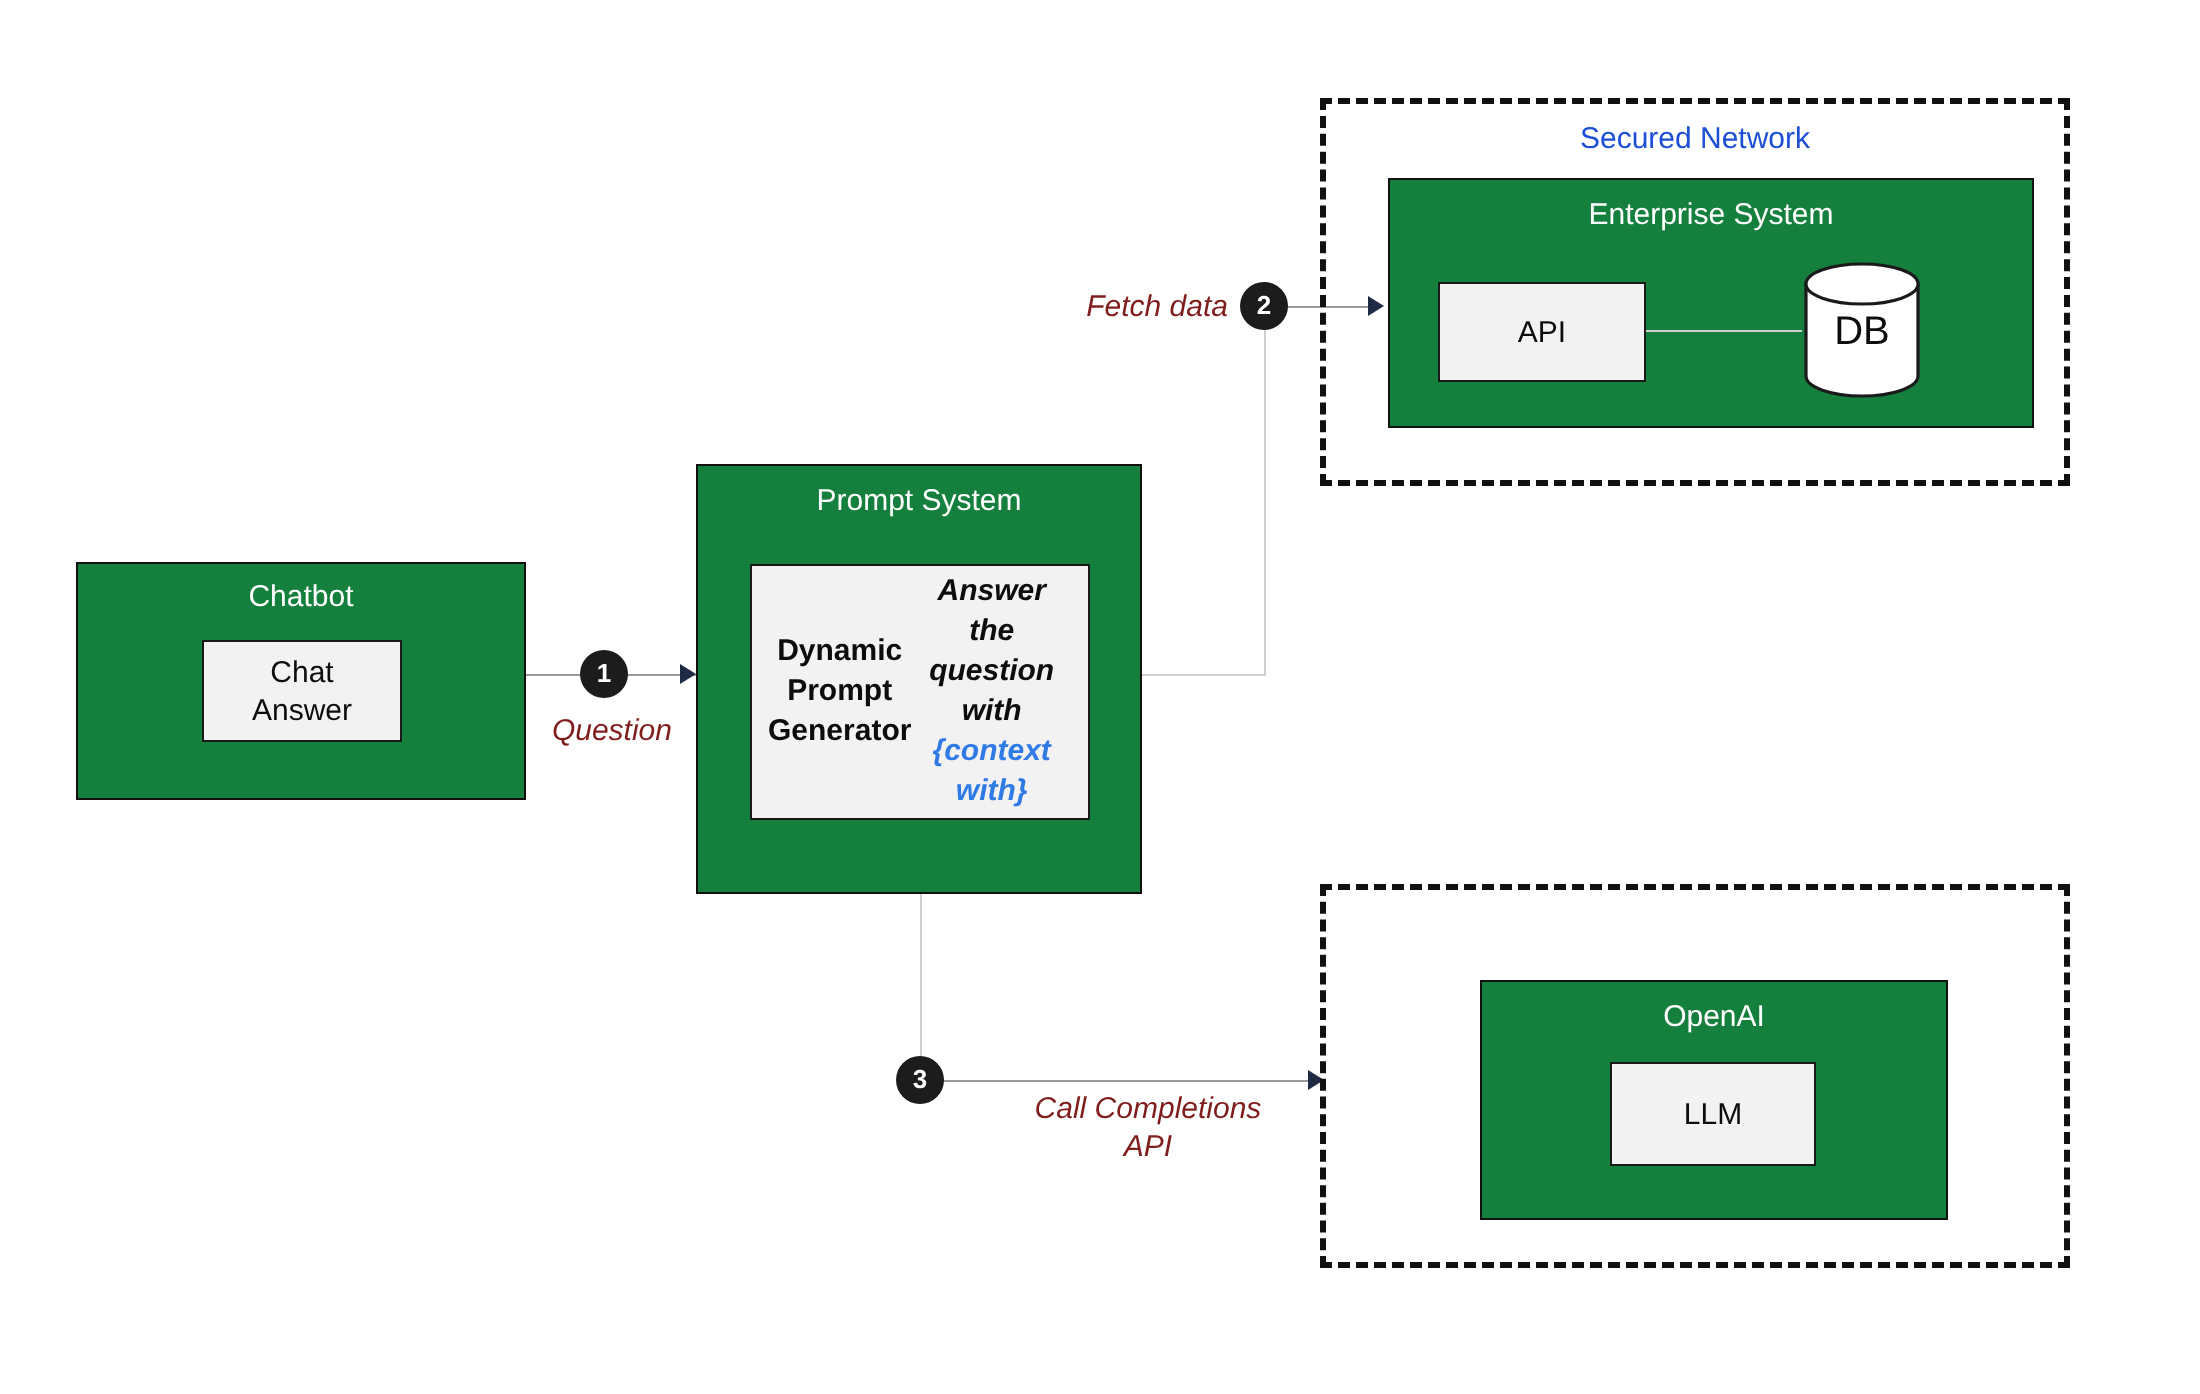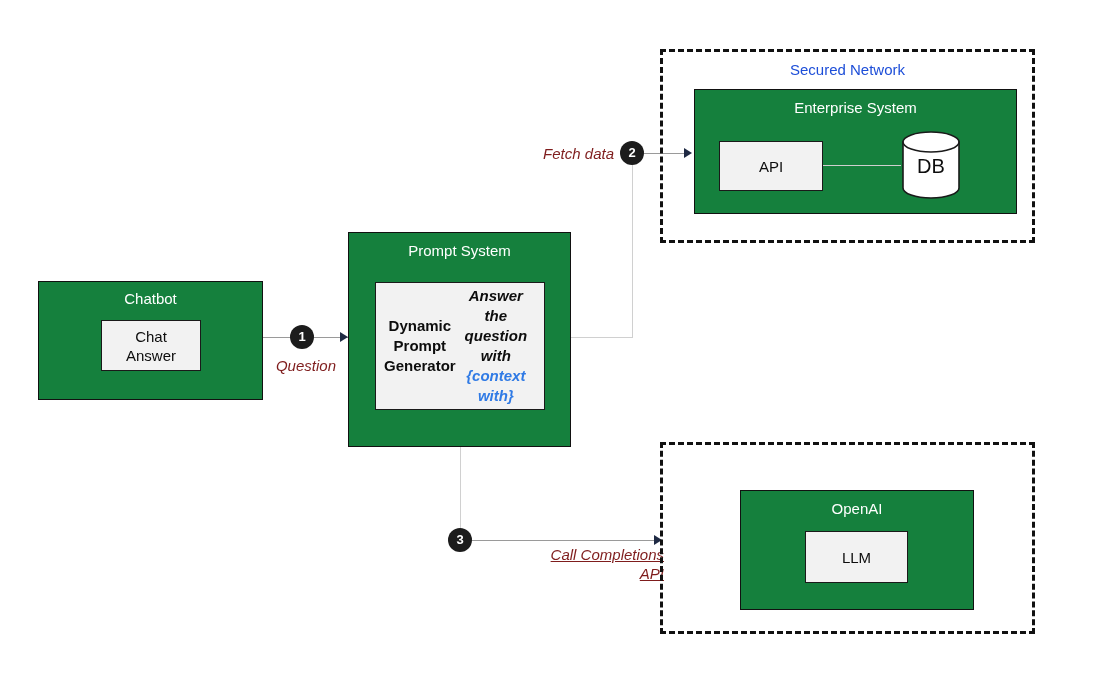--- a/index.html
+++ b/index.html
@@ -108,21 +108,21 @@
   
   .edge-label {
     position: absolute;
     color: #7f1d1d;
     font-style: italic;
     font-size: 15px;
     line-height: 19px;
     white-space: pre-line;
   }
   .edge-label.right-align { text-align: right; }
-  .edge-label.left-align { text-align: right; text-decoration: underline; }
+  .edge-label.left-align { text-align: center; }
 
   
   .pg-inner {
     position: absolute;
     display: flex;
     flex-direction: row;
     align-items: center;
     justify-content: center;
     text-align: center;
     box-sizing: border-box;

